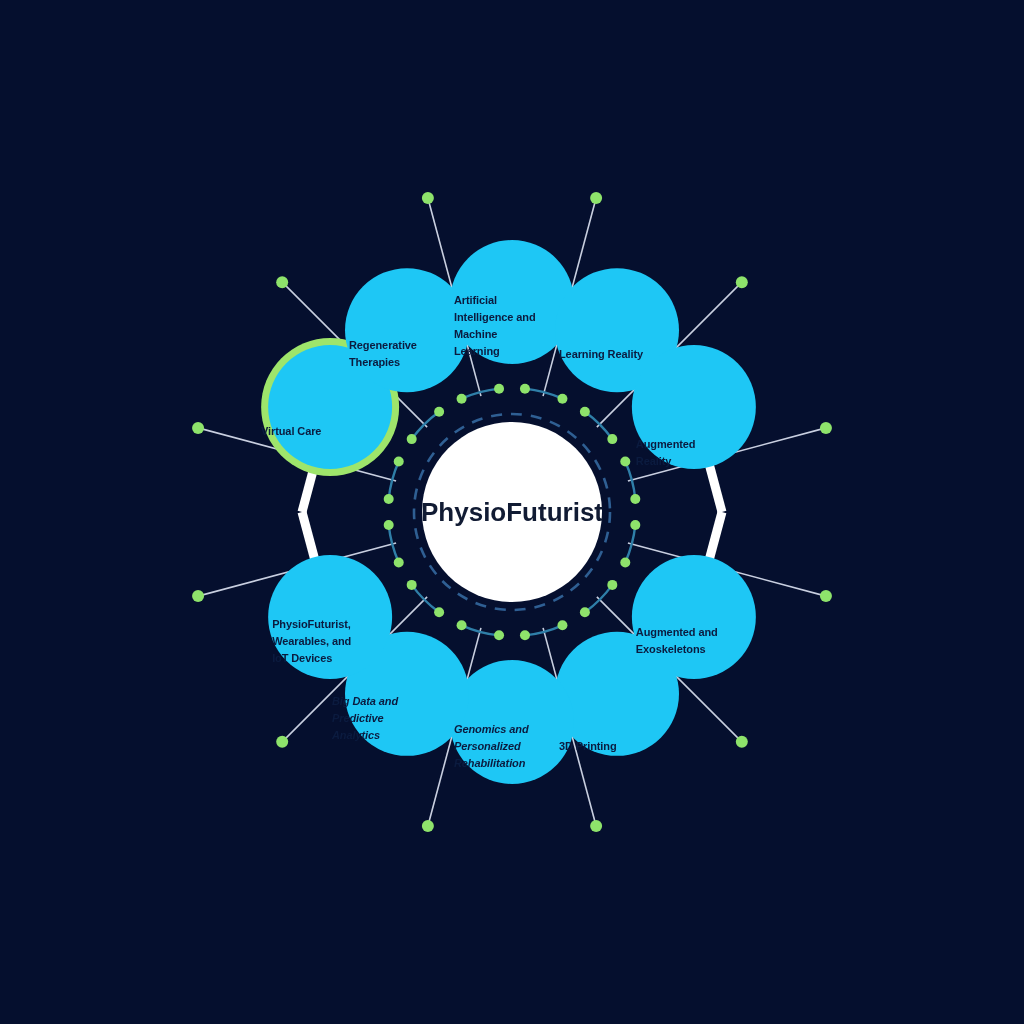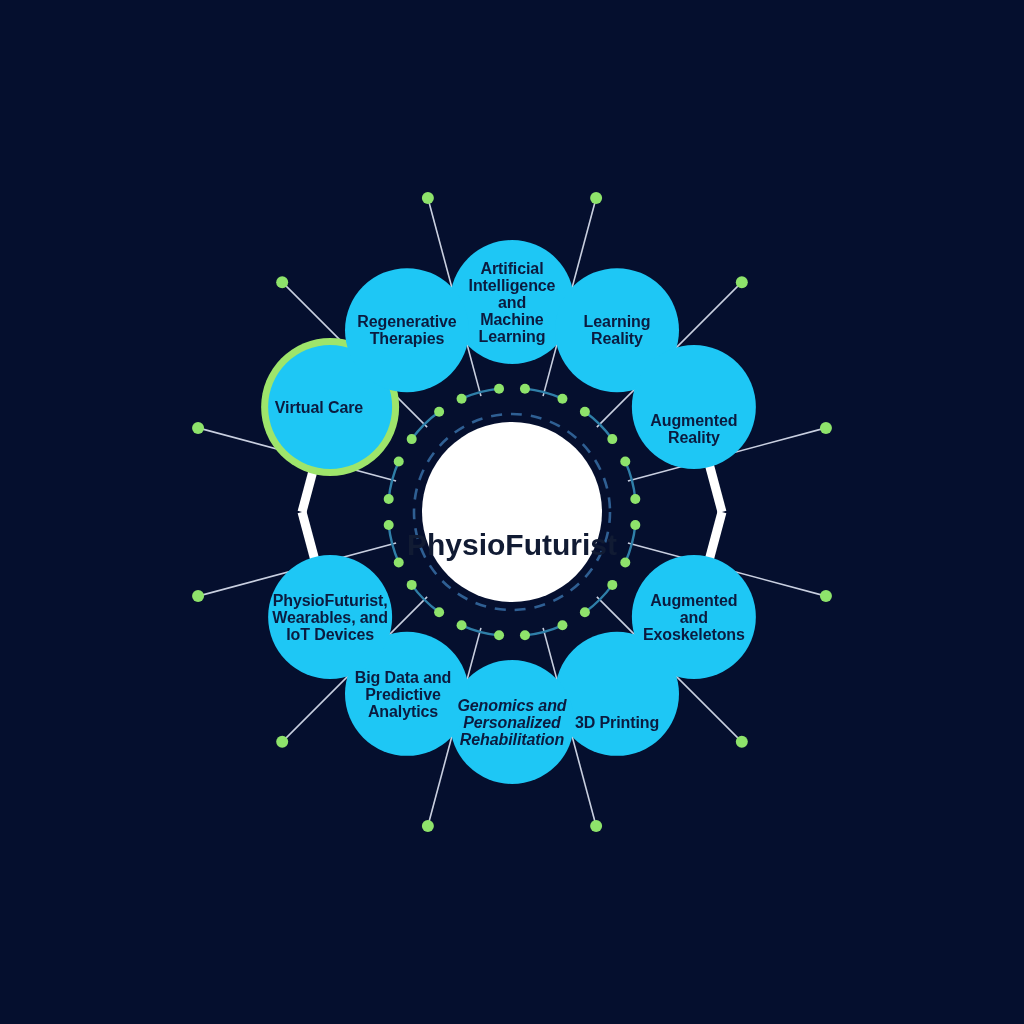--- a/index.html
+++ b/index.html
@@ -18,42 +18,42 @@
   #diagram-svg {
     position: absolute;
     left: 0;
     top: 0;
     width: 1024px;
     height: 1024px;
   }
   .node-label {
     position: absolute;
     transform: translate(-50%, -50%);
-    text-align: center;
+    text-align: left;
     color: #0b1b3f;
     font-family: "Liberation Sans", sans-serif;
     font-weight: bold;
-    font-size: 16px;
+    font-size: 11px;
     line-height: 17px;
     letter-spacing: -0.1px;
     width: 116px;
     pointer-events: none;
     white-space: pre-line;
+    margin-top: 24px;
   }
   .center-label {
     position: absolute;
     transform: translate(-50%, -50%);
     text-align: center;
     color: #111b33;
     font-family: "Liberation Sans", sans-serif;
     font-weight: bold;
-    font-size: 30px;
+    font-size: 26px;
     letter-spacing: 0px;
     width: 220px;
-    margin-top: 33px;
   }
 </style>
 </head>
 <body>
 
 <div id="stage">
   <svg id="diagram-svg" viewBox="0 0 1024 1024">
       <line x1="512" y1="302" x2="617" y2="330.1346652052679" stroke="#ffffff" stroke-width="9" stroke-linecap="butt"></line>
       <line x1="617" y1="330.1346652052679" x2="693.8653347947321" y2="407" stroke="#ffffff" stroke-width="9" stroke-linecap="butt"></line>
       <line x1="693.8653347947321" y1="407" x2="722" y2="512" stroke="#ffffff" stroke-width="9" stroke-linecap="butt"></line>
@@ -147,21 +147,21 @@
 Learning</div>
       <div class="node-label" style="left: 617px; top: 330.135px;">Learning Reality</div>
       <div class="node-label" style="left: 693.865px; top: 429px;">Augmented
 Reality</div>
       <div class="node-label" style="left: 693.865px; top: 617px;">Augmented and
 Exoskeletons</div>
       <div class="node-label" style="left: 617px; top: 722px;">3D Printing</div>
       <div class="node-label" style="left: 512px; top: 722px; font-style: italic;">Genomics and
 Personalized
 Rehabilitation</div>
-      <div class="node-label" style="left: 403px; top: 693.865px;">Big Data and
+      <div class="node-label" style="left: 390px; top: 693.865px; font-style: italic;">Big Data and
 Predictive
 Analytics</div>
       <div class="node-label" style="left: 330.135px; top: 617px;">PhysioFuturist,
 Wearables, and
 IoT Devices</div>
       <div class="node-label" style="left: 319px; top: 407px;">Virtual Care</div>
       <div class="node-label" style="left: 407px; top: 330.135px;">Regenerative
 Therapies</div>
     </div>
   <div class="center-label" style="left:512px; top:512px;">PhysioFuturist</div>

